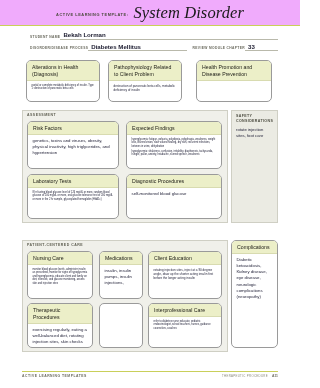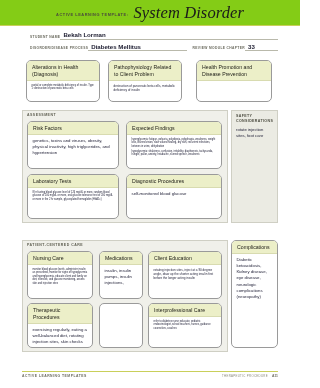--- a/index.html
+++ b/index.html
@@ -9,21 +9,21 @@
     background:#ffffff;
     font-family:"Liberation Sans", sans-serif;
     color:#2b2b2b;
     -webkit-font-smoothing:antialiased;
   }
   .page{position:relative;width:300px;height:388px;background:#fff;}
 
   
   .header-band{
     position:absolute;left:0;top:0;width:300px;height:25px;
-    background:#84cc16;
+    background:#f0abfc;
     border-bottom:1.6px solid #c9cf5a;
   }
   .header-inner{
     position:absolute;left:0;top:0;width:300px;height:25px;
     display:flex;align-items:center;justify-content:center;
   }
   .alt-label{
     font-size:3.9px;letter-spacing:.55px;font-weight:700;
     color:#4a4a3c;text-transform:uppercase;
     margin-right:5px;margin-top:4px;

